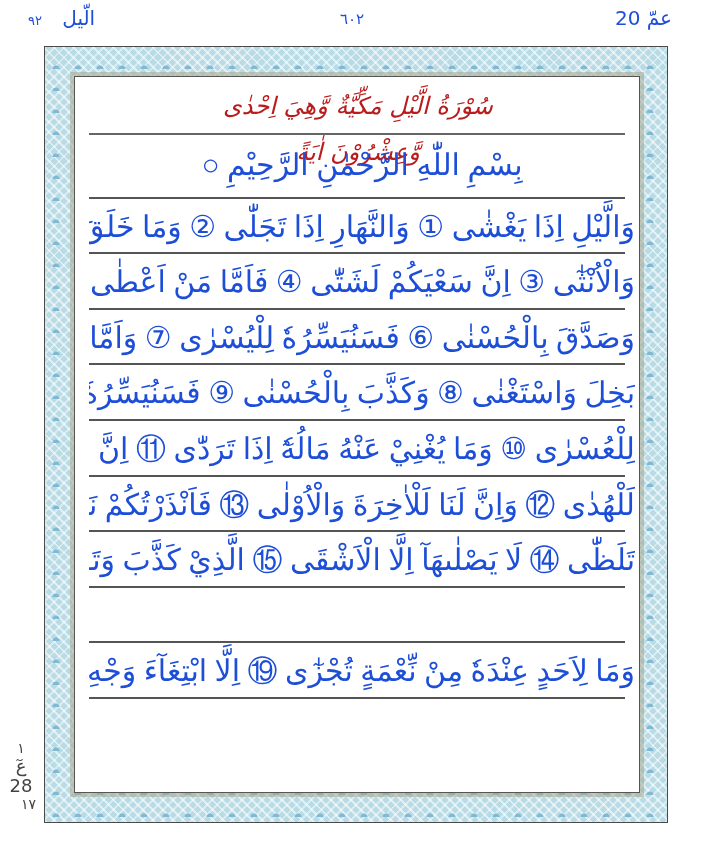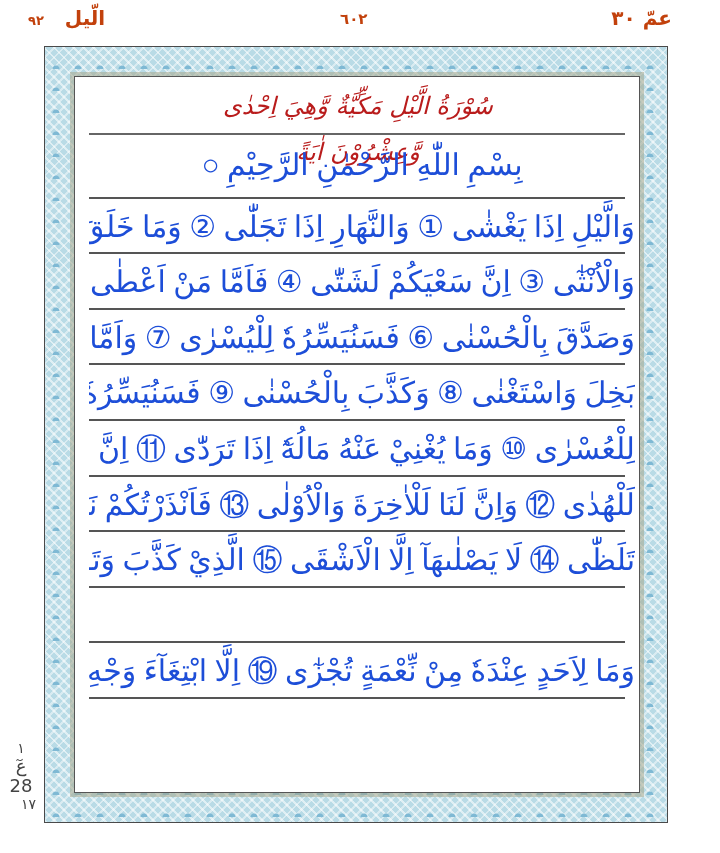--- a/index.html
+++ b/index.html
@@ -4,22 +4,22 @@
 <style>
   html, body { margin: 0; padding: 0; }
   body {
     width: 720px; height: 853px; background: #ffffff; position: relative; overflow: hidden;
     font-family: "DejaVu Sans", sans-serif; color: #3a3a3a;
   }
   .page-header {
     position: absolute; left: 0; top: 0; width: 720px; height: 40px;
   }
   .hdr {
-    position: absolute; top: 6px; font-family: "DejaVu Sans", sans-serif; color: #c2410c;
-    direction: rtl; white-space: nowrap; font-weight: bold;
+    position: absolute; top: 6px; font-family: "DejaVu Sans", sans-serif; color: #1d4ed8;
+    direction: rtl; white-space: nowrap;
   }
   .hdr-right { right: 48px; font-size: 20px; }
   .hdr-center { left: 340px; font-size: 15px; top: 10px; }
   .hdr-left { left: 28px; font-size: 20px; }
   .hdr-left .num { font-size: 13px; margin-right: 14px; }
 
   .outer-frame {
     position: absolute; left: 44px; top: 46px; width: 624px; height: 777px;
     border: 1.5px solid #4a4a4a; box-sizing: border-box;
     background:
@@ -59,21 +59,21 @@
     font-family: "DejaVu Sans", sans-serif; color: #444; text-align: center;
   }
   .margin-note .mn-top { font-size: 14px; display: block; }
   .margin-note .mn-mid { font-size: 18px; display: block; line-height: 20px; }
   .margin-note .mn-bot { font-size: 14px; display: block; text-align: right; }
 </style>
 </head>
 <body>
 
 <div class="page-header">
-  <div class="hdr hdr-right">عمّ ٣٠</div>
+  <div class="hdr hdr-right">عمّ 20</div>
   <div class="hdr hdr-center">٦٠٢</div>
   <div class="hdr hdr-left">
     <span>الّيل</span>
     <span class="num">٩٢</span>
   </div>
 </div>
 
 <div class="outer-frame"></div>
 <div class="border-band-inner-shadow"></div>
 

